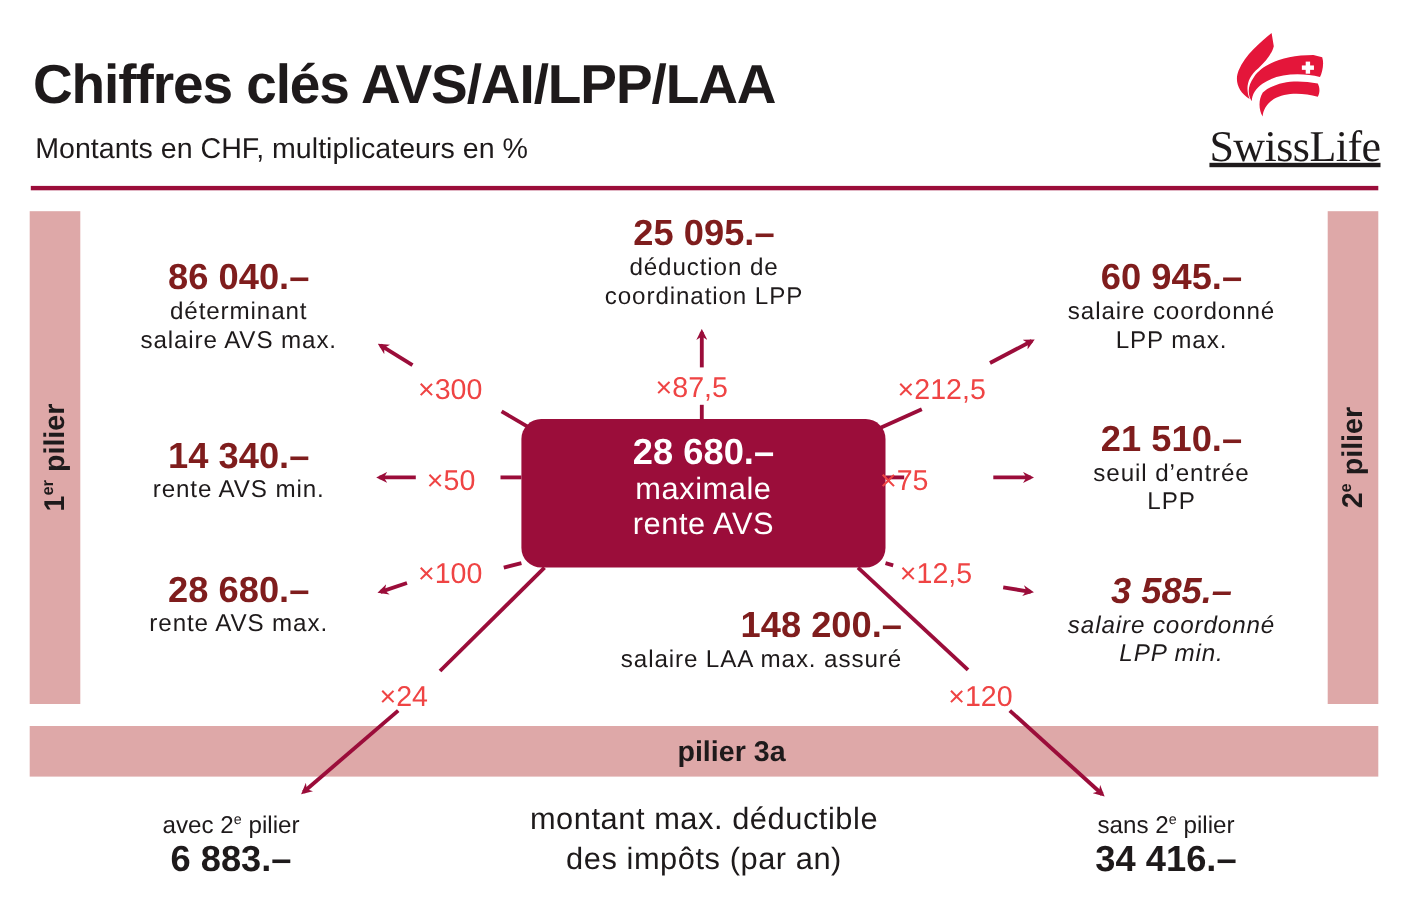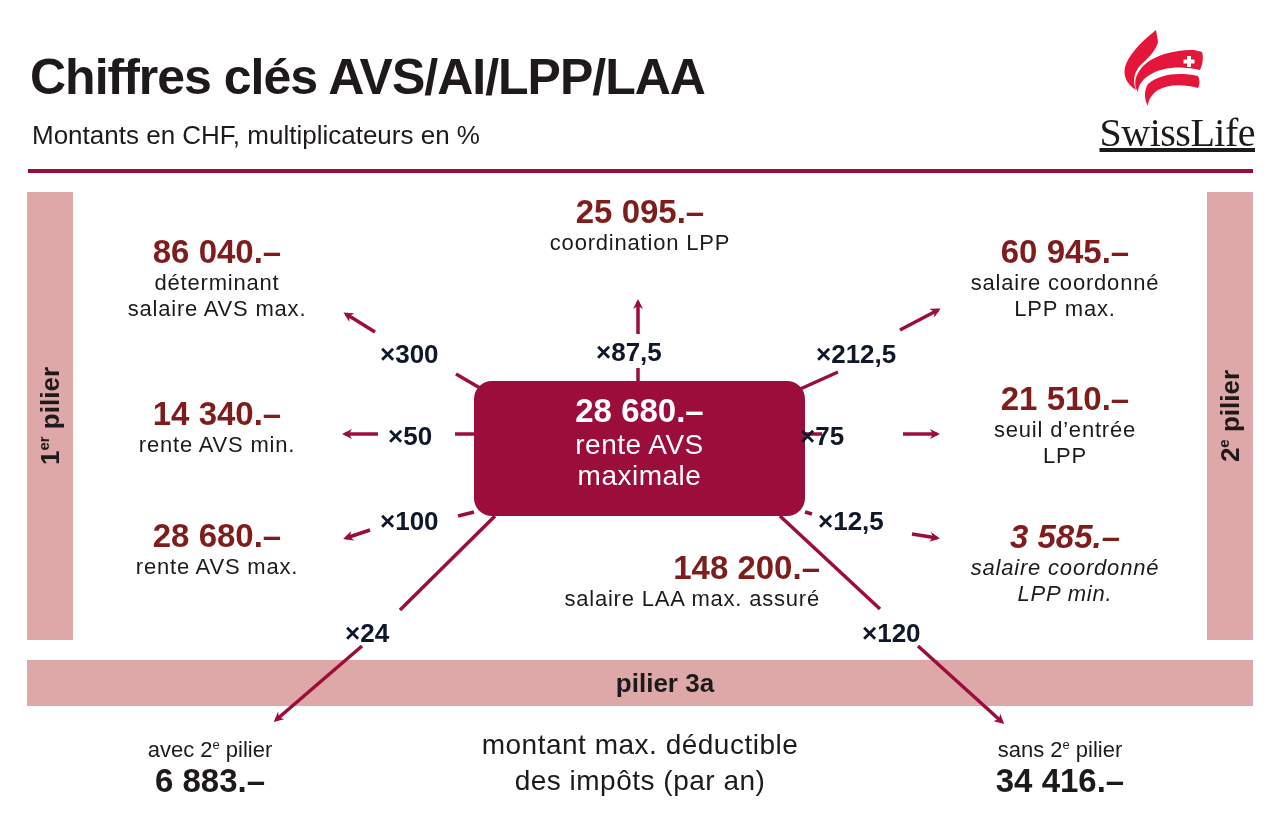--- a/index.html
+++ b/index.html
@@ -28,21 +28,21 @@
   .lines { position: absolute; left: 0; top: 0; width: 1280px; height: 823px; pointer-events: none; }
 
   .center-box { position: absolute; left: 474px; top: 381px; width: 331px; height: 135px; background: #9b0d3a; border-radius: 18px; color: #fff; text-align: center; padding-top: 12px; }
   .center-box .val { font-size: 33px; font-weight: bold; line-height: 36px; }
   .center-box .lbl { font-size: 28px; line-height: 31px; letter-spacing: 0.5px; }
 
   .node { position: absolute; text-align: center; }
   .node .val { font-size: 33px; font-weight: bold; line-height: 36px; color: #7f1d1d; }
   .node .lbl { font-size: 22px; line-height: 26px; letter-spacing: 0.8px; color: #1e1a1b; }
 
-  .mult { position: absolute; font-size: 26px; font-weight: bold; color: #0f172a; white-space: nowrap; line-height: 1; }
+  .mult { position: absolute; font-size: 26px; font-weight: normal; color: #ef4444; white-space: nowrap; line-height: 1; }
 
   .bottom-node { position: absolute; text-align: center; }
   .bottom-node .lbl { font-size: 22px; line-height: 26px; color: #1e1a1b; }
   .bottom-node .lbl sup { font-size: 13px; vertical-align: 8px; }
   .bottom-node .val { font-size: 33px; font-weight: bold; line-height: 36px; color: #1e1a1b; }
   .bottom-center { position: absolute; left: 400px; top: 727px; width: 480px; text-align: center; font-size: 28px; line-height: 36px; letter-spacing: 0.5px; color: #1e1a1b; }
 </style>
 </head>
 <body>
 
@@ -103,26 +103,27 @@
     <line x1="805" y1="512" x2="812" y2="514"></line>
     <line x1="912" y1="534" x2="937" y2="538" marker-end="url(#ah)"></line>
 
     <line x1="780" y1="516" x2="880" y2="609"></line>
     <line x1="918" y1="646" x2="1002" y2="722" marker-end="url(#ah)"></line>
   </g>
 </svg>
 
 <div class="center-box">
   <div class="val">28 680.–</div>
+  <div class="lbl">maximale</div>
   <div class="lbl">rente AVS</div>
-  <div class="lbl">maximale</div>
 </div>
 
 <div class="node" style="left:490px; top:194px; width:300px;">
   <div class="val">25 095.–</div>
+  <div class="lbl">déduction de</div>
   <div class="lbl">coordination LPP</div>
 </div>
 <div class="mult" style="left:596px; top:339px;">×87,5</div>
 
 <div class="node" style="left:92px; top:234px; width:250px;">
   <div class="val">86 040.–</div>
   <div class="lbl">déterminant</div>
   <div class="lbl">salaire AVS max.</div>
 </div>
 <div class="mult" style="left:380px; top:341px;">×300</div>

